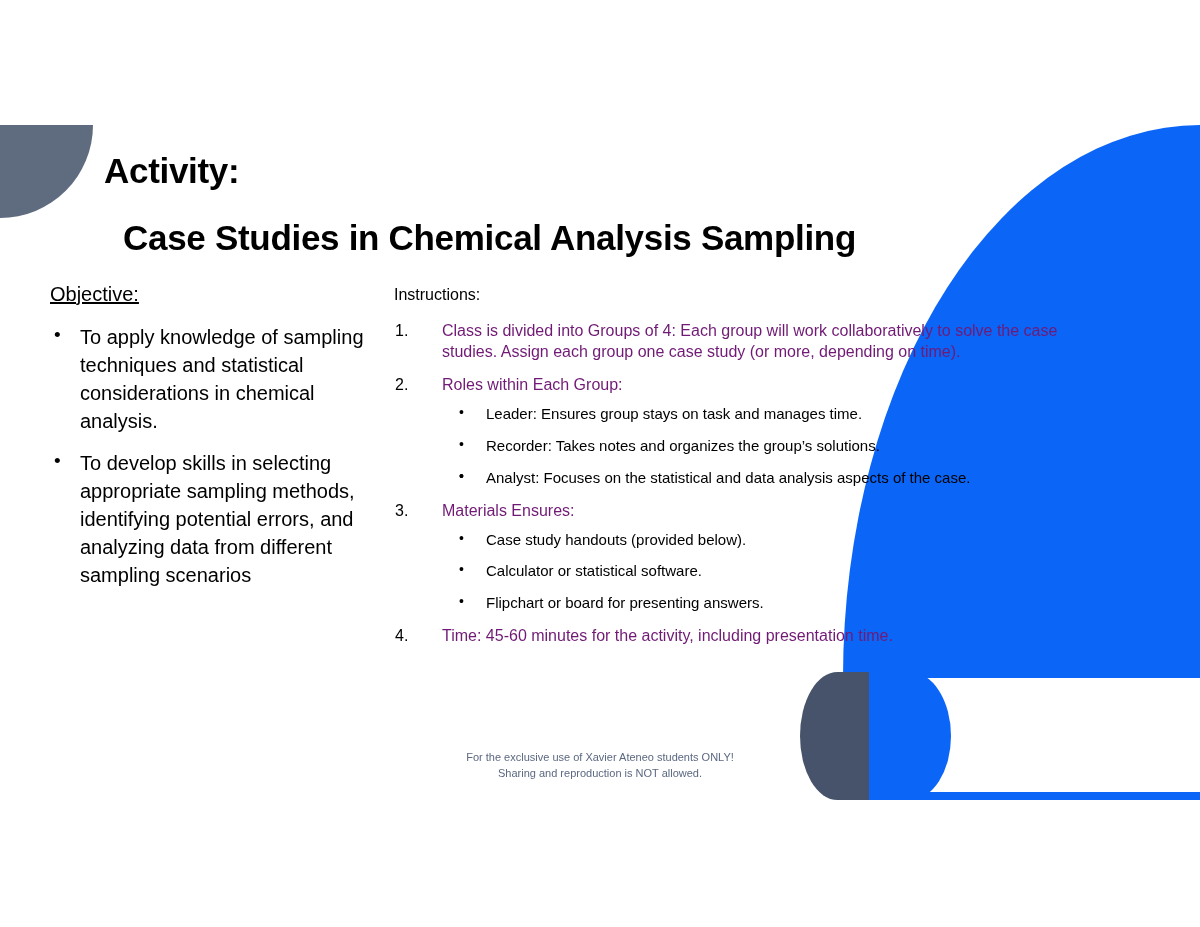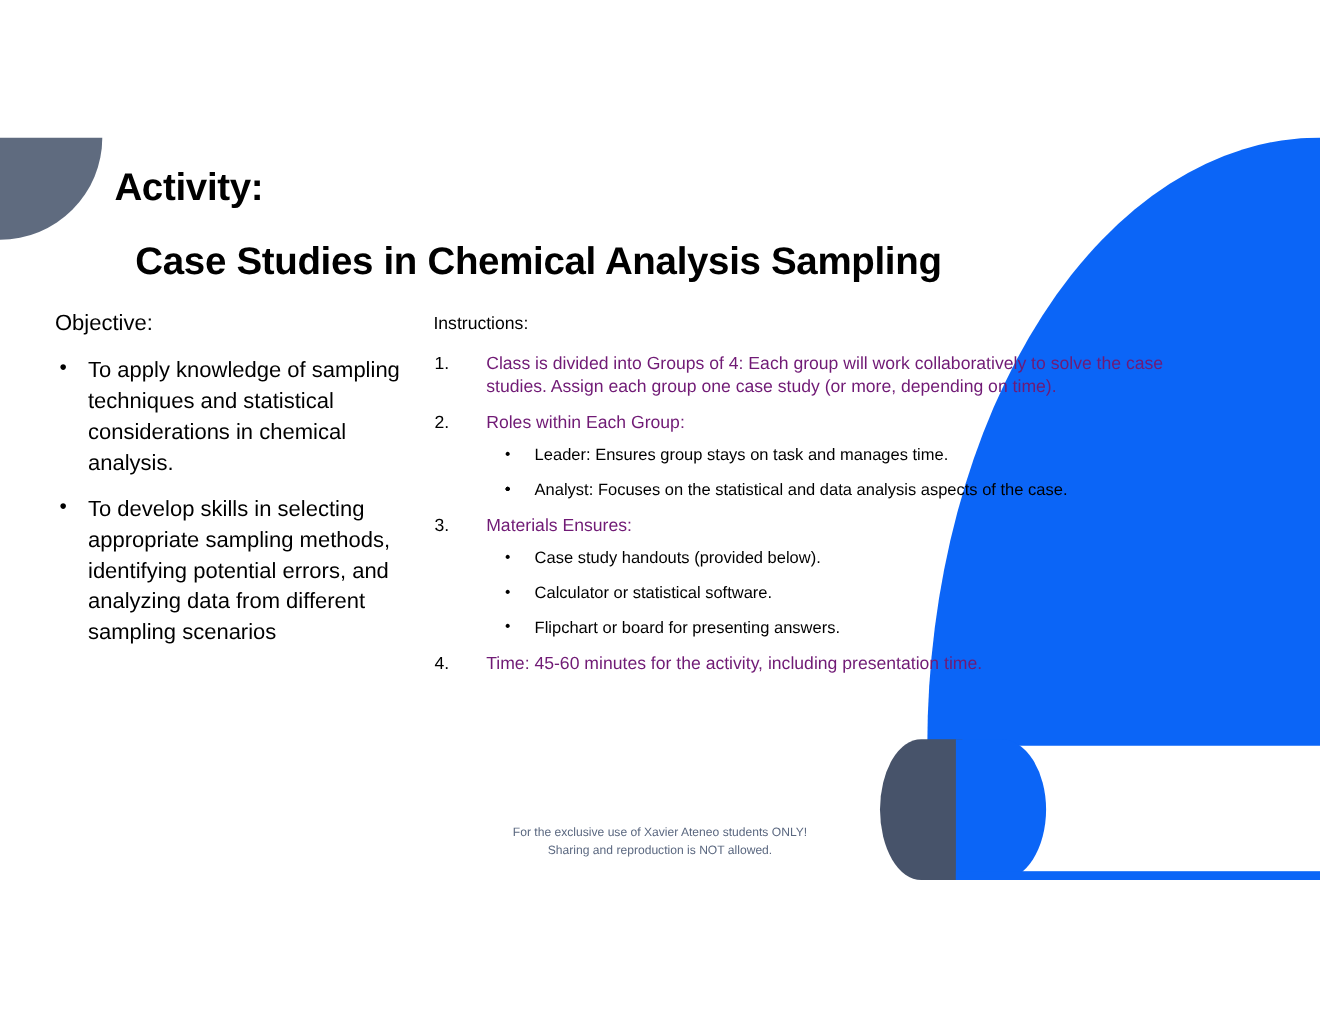--- a/index.html
+++ b/index.html
@@ -103,20 +103,21 @@
     left: 50px;
     top: 157px;
     width: 320px;
     z-index: 5;
   }
   .objective-heading {
     font-size: 20px;
     color: #000000;
     line-height: 1.25;
     margin-bottom: 16px;
+    text-decoration: underline;
   }
   ul.obj-list {
     list-style: none;
     margin: 0;
     padding: 0;
   }
   ul.obj-list li {
     position: relative;
     padding-left: 30px;
     font-size: 20px;
@@ -246,20 +247,21 @@
       <li>
         <span class="num">2.</span>
         <span class="instr-text">Roles within Each Group:</span>
         <ul class="sub-list">
           <li>
             <span class="bullet">•</span>
             <span>Leader: Ensures group stays on task and manages time.</span>
           </li>
           <li>
             <span class="bullet">•</span>
+            <span>Recorder: Takes notes and organizes the group’s solutions.</span>
           </li>
           <li>
             <span class="bullet">•</span>
           </li>
           <li>
             <span class="bullet">•</span>
             <span>Analyst: Focuses on the statistical and data analysis aspects of the case.</span>
           </li>
         </ul>
       </li>

